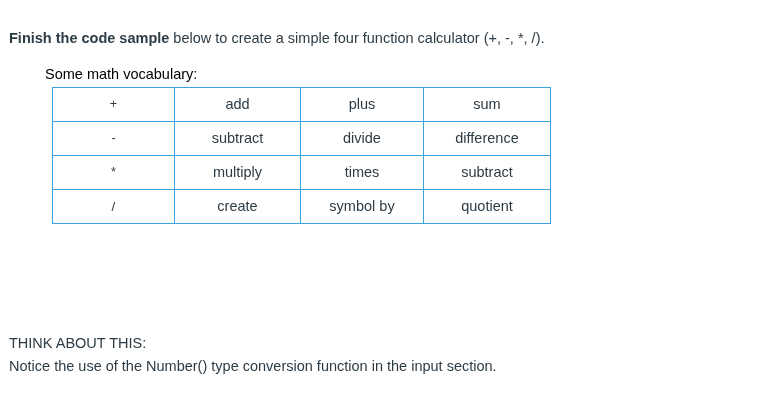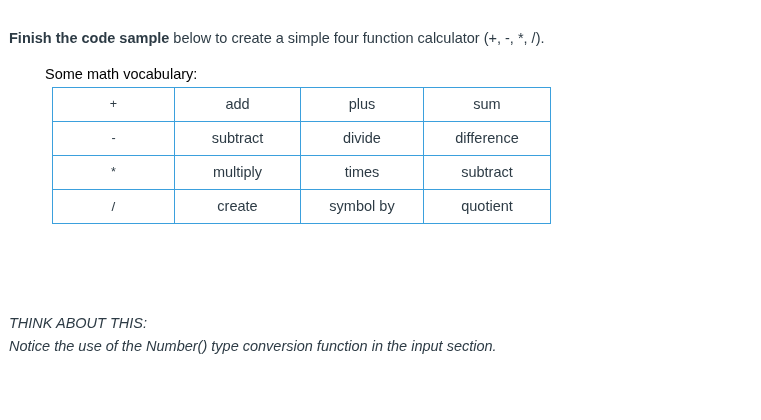--- a/index.html
+++ b/index.html
@@ -86,24 +86,23 @@
   .sym.i { font-size: 13.5px; }
 
   .hdr-two-line {
     line-height: 20px;
   }
 
   
   .think {
     position: absolute;
     left: 9px;
-    top: 312px;
+    top: 332px;
     font-size: 14.5px;
     line-height: 23px;
-    font-style: italic;
     color: #2d3b45;
     white-space: nowrap;
   }
   .think div { white-space: nowrap; }
 </style>
 </head>
 <body>
 
 <div class="page">
 

